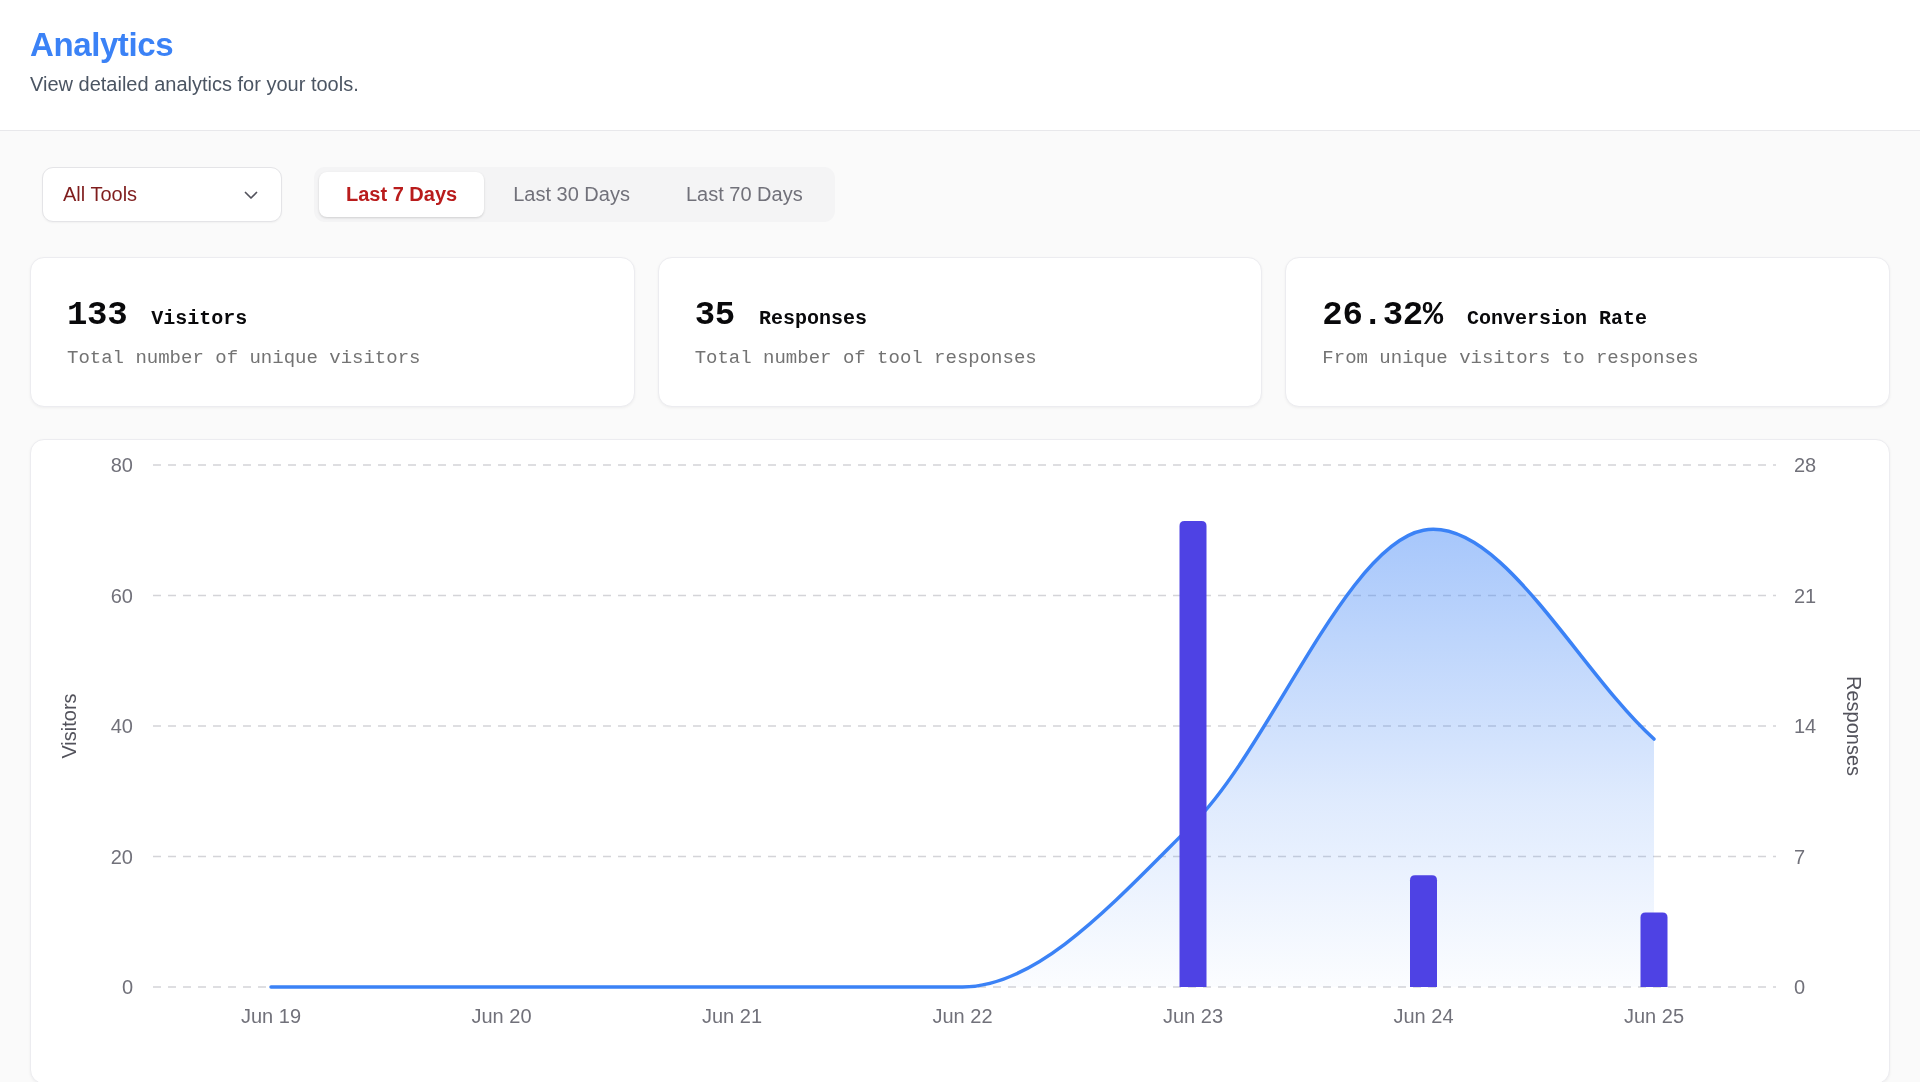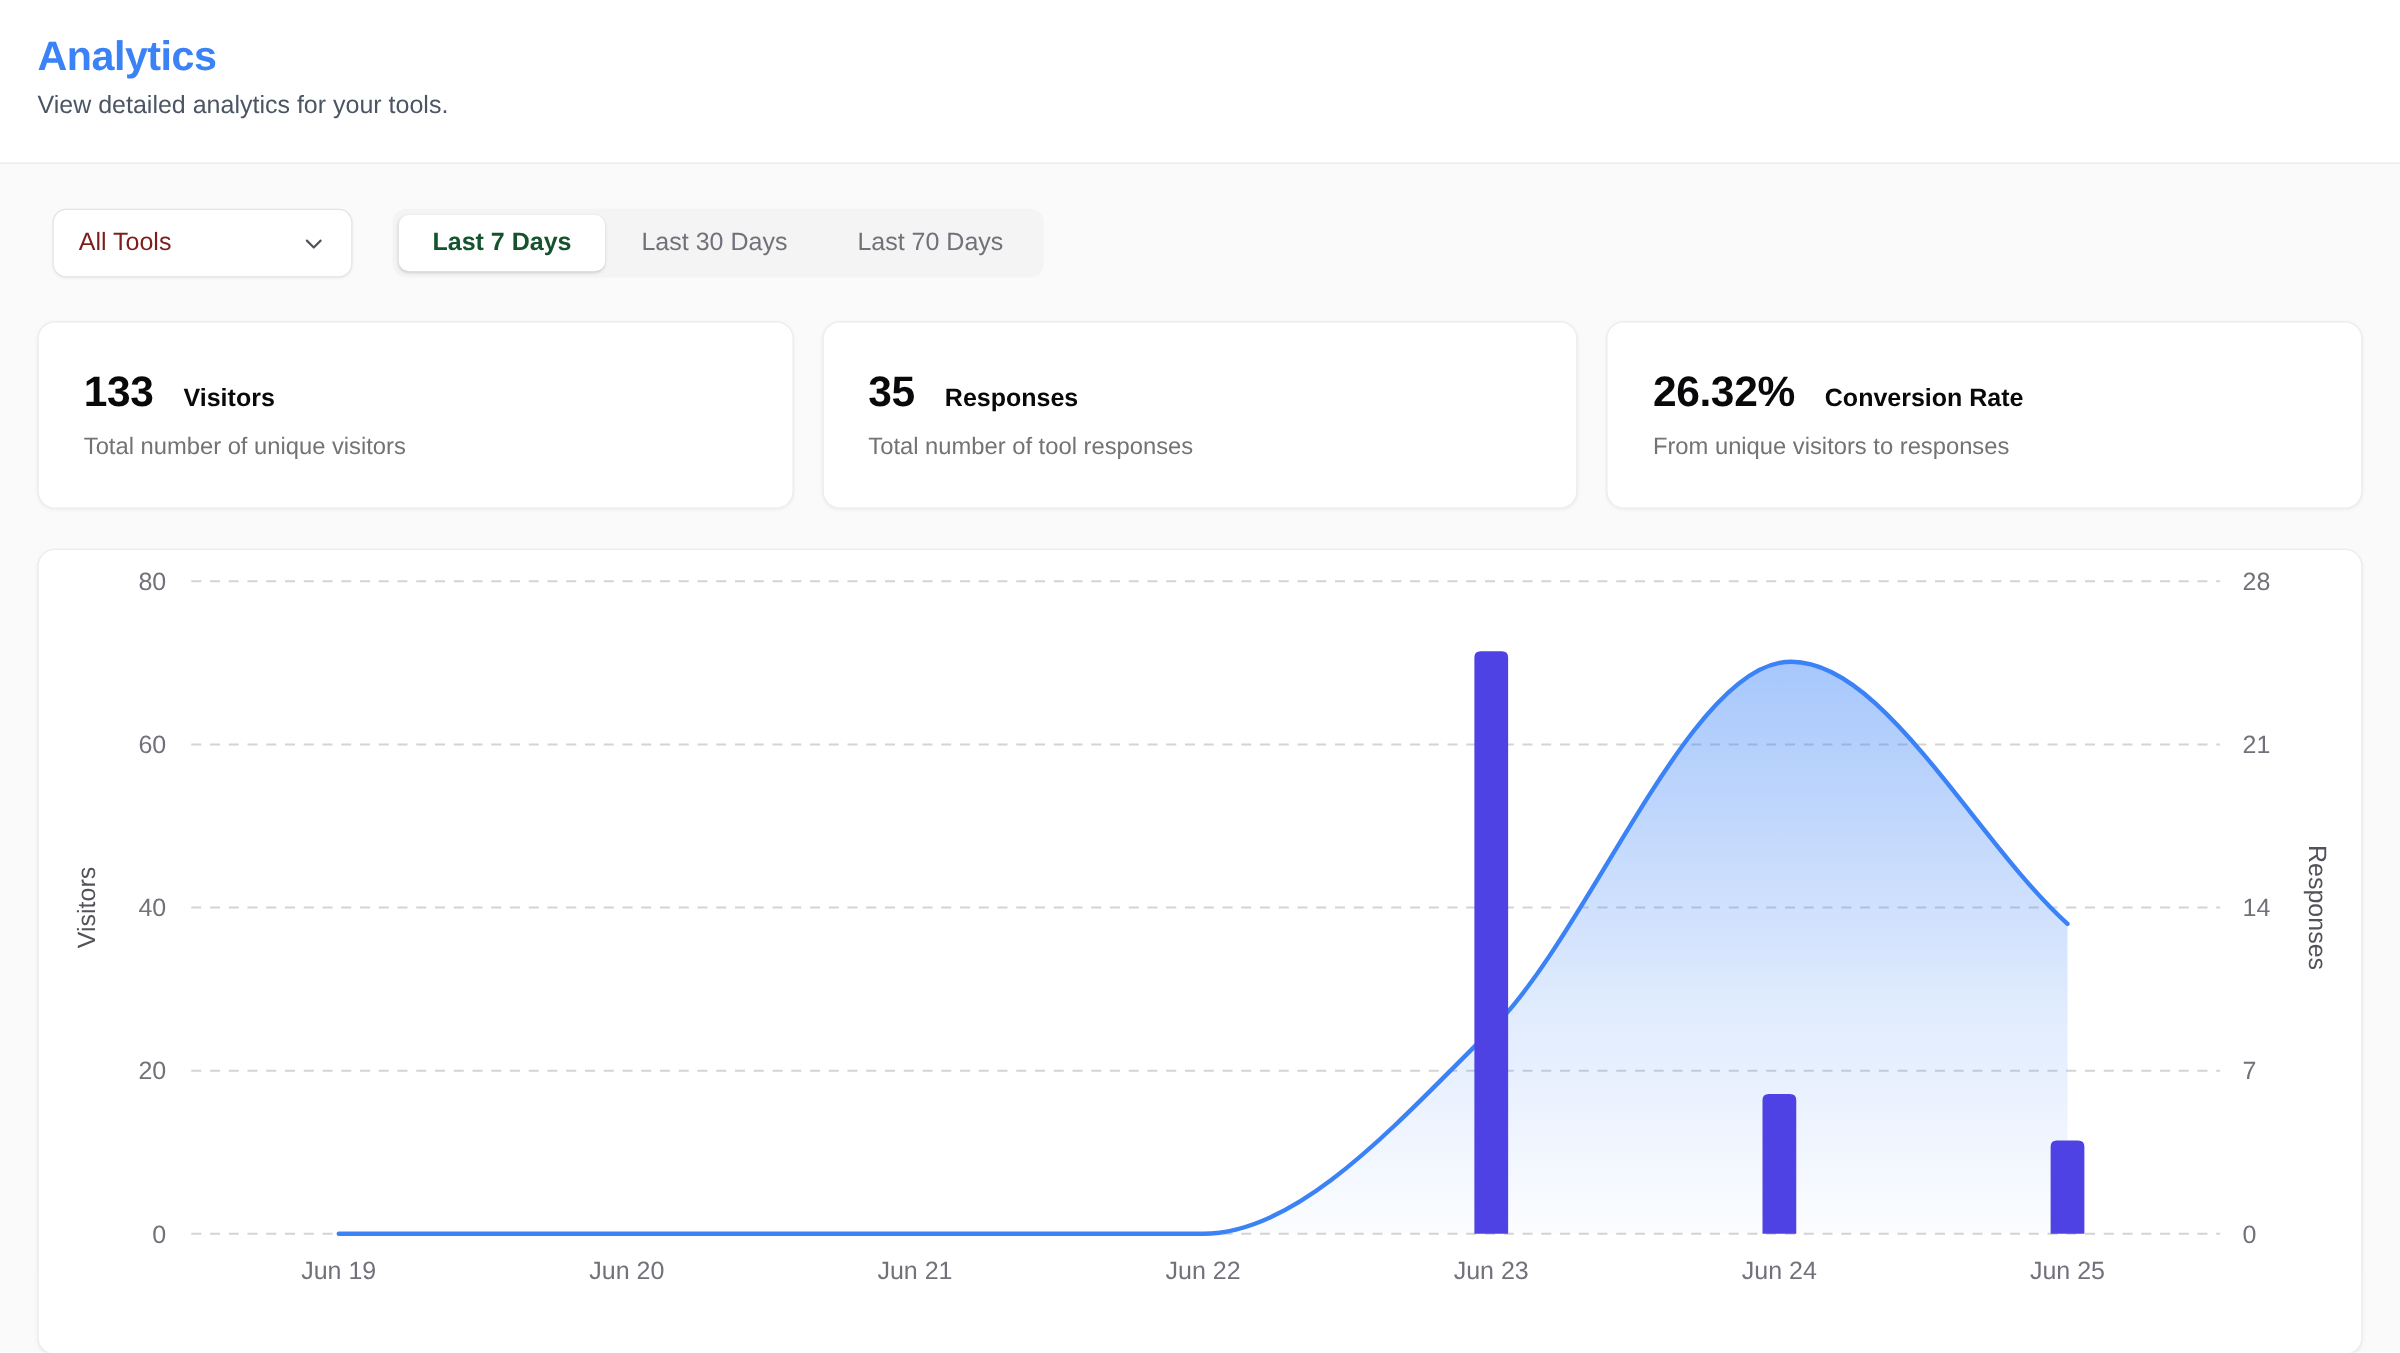--- a/index.html
+++ b/index.html
@@ -27,25 +27,25 @@
   .chevron { width:20px; height:20px; flex:0 0 auto; }
   .tabs {
     display:inline-flex; align-items:center; gap:2px; background:#f4f4f5;
     border-radius:11px; padding:5px; height:55px;
   }
   .tab {
     border:none; background:transparent; height:45px; padding:0 27px; border-radius:8px;
     font-family:inherit; font-size:20px; font-weight:500; color:#71717a; cursor:pointer;
   }
   .tab.active {
-    background:#ffffff; color:#14532d; font-weight:700;
+    background:#ffffff; color:#b91c1c; font-weight:700;
     box-shadow:0 1px 3px rgba(0,0,0,.10), 0 1px 2px rgba(0,0,0,.06);
   }
   
-  .stats { display:grid; grid-template-columns:repeat(3,1fr); gap:23px; margin:35px 30px 0; }
+  .stats { display:grid; grid-template-columns:repeat(3,1fr); gap:23px; margin:35px 30px 0;font-family:Liberation Mono, monospace; }
   .stat-card {
     background:#fff; border:1px solid #ececf0; border-radius:14px; height:150px;
     box-shadow:0 1px 3px rgba(0,0,0,.05); padding:0 36px;
     display:flex; flex-direction:column; justify-content:center;
   }
   .stat-top { display:flex; align-items:baseline; gap:24px; }
   .stat-value { font-size:34px; font-weight:700; color:#09090b; letter-spacing:-.3px; }
   .stat-label { font-size:20px; font-weight:600; color:#09090b; }
   .stat-desc { margin-top:13px; font-size:19px; color:#737373; }
   

